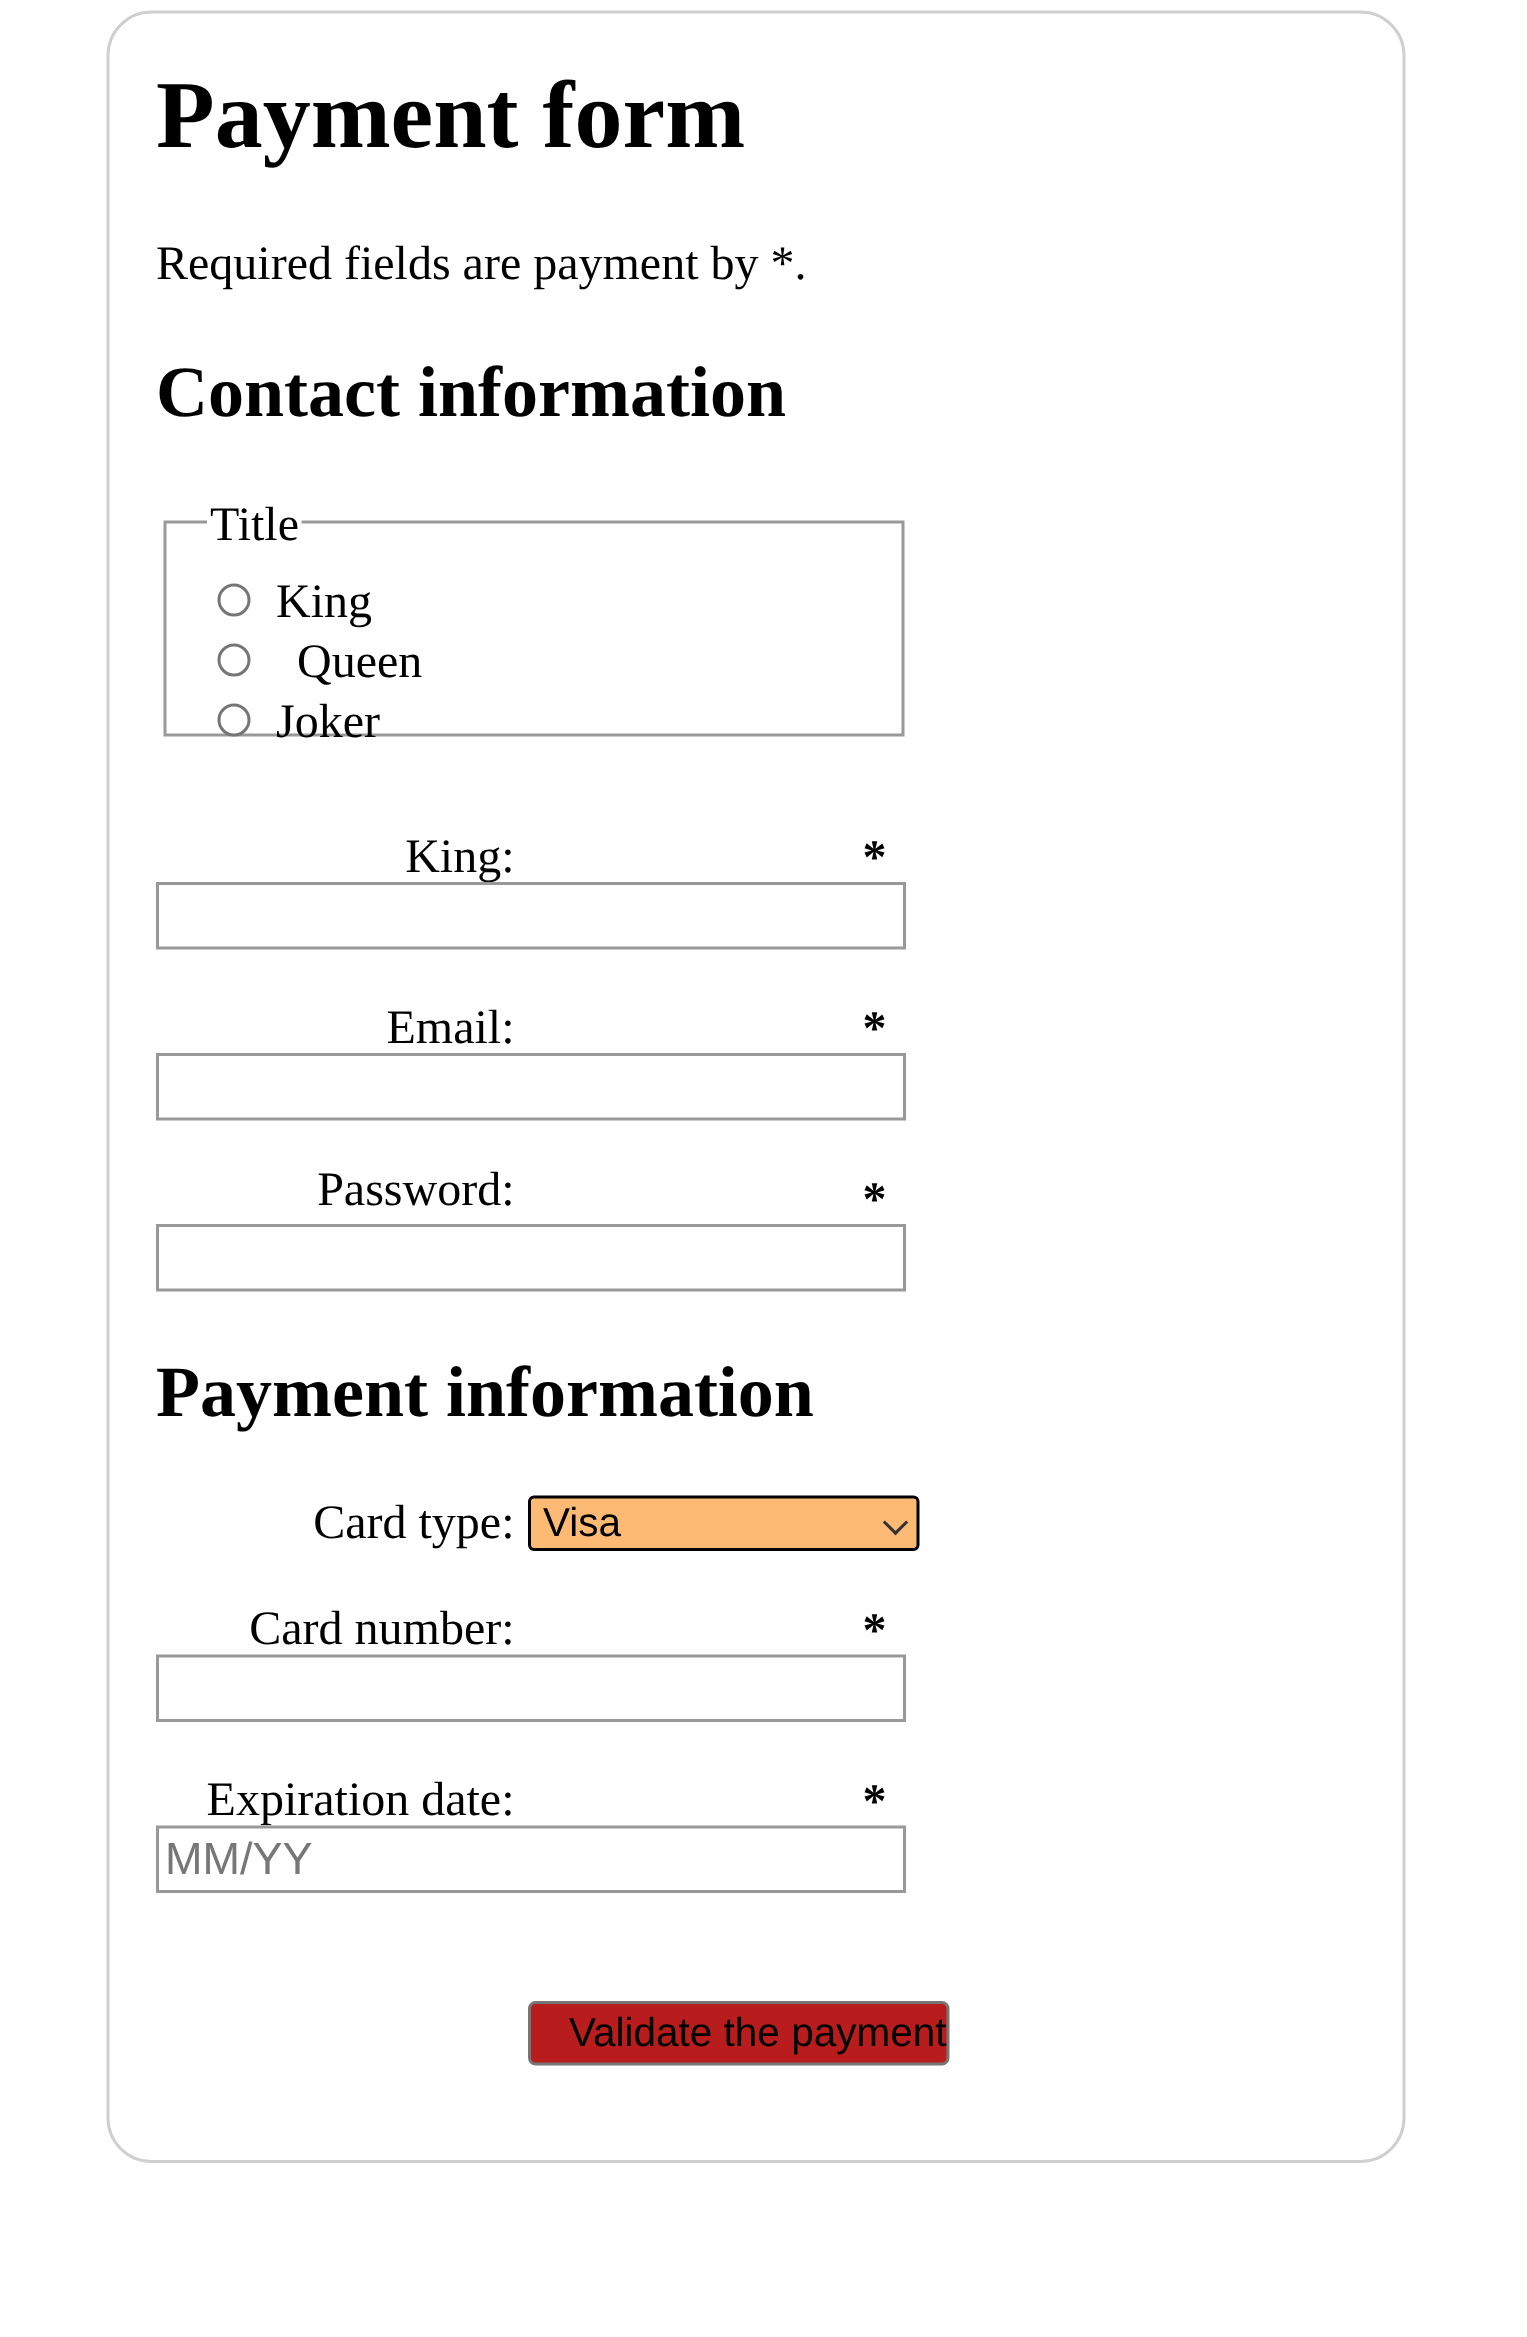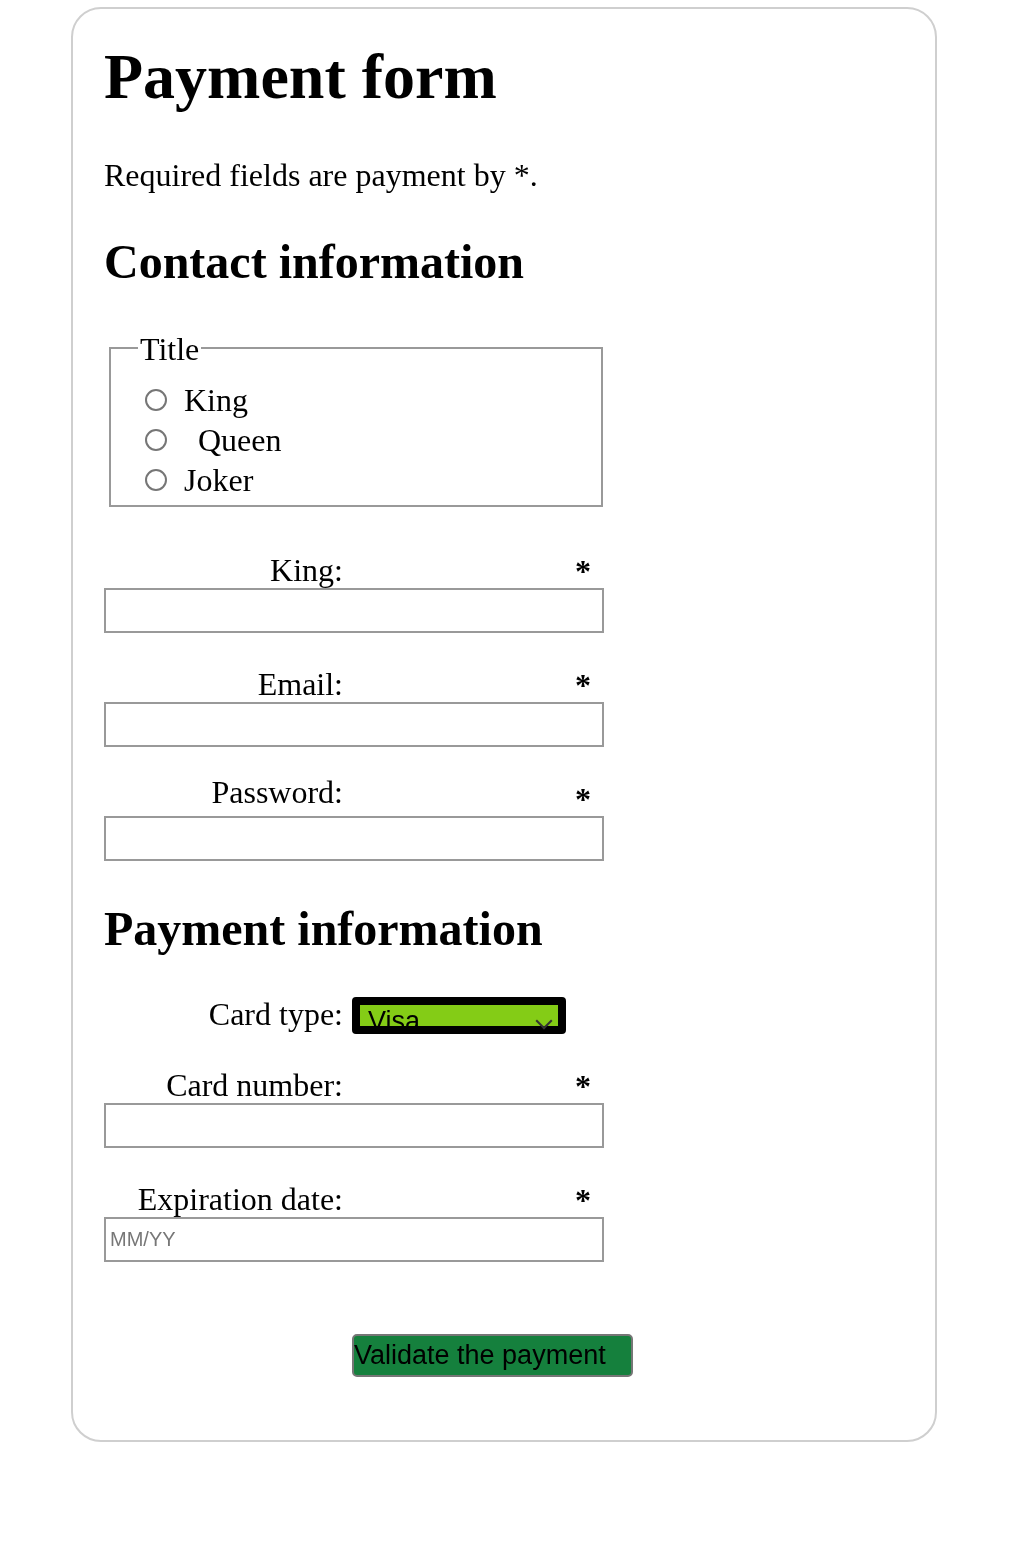--- a/index.html
+++ b/index.html
@@ -6,59 +6,59 @@
   body { width: 1018px; height: 1558px; position: relative; font-family: "Liberation Serif", "DejaVu Serif", serif; color: #000; }
   .card {
     position: absolute; left: 71px; top: 7px; width: 862px; height: 1431px;
     border: 2px solid #cfcfcf; border-radius: 30px; box-sizing: content-box;
   }
   .abs { position: absolute; }
   h1 { margin: 0; font-size: 64px; font-weight: bold; line-height: 1; }
   h2 { margin: 0; font-size: 48px; font-weight: bold; line-height: 1; text-align: center; }
   .note { font-size: 32px; line-height: 1; }
   fieldset.title-box {
-    position: absolute; left: 109px; top: 332px; width: 494px; height: 160px;
+    position: absolute; left: 109px; top: 332px; width: 494px; height: 144px;
     margin: 0; padding: 0; border: 2px solid #999; box-sizing: border-box;
     top: 347px;
   }
   .legend {
     position: absolute; left: 27px; top: -16px; background: #fff; padding: 0 2px;
     font-size: 32px; line-height: 32px;
   }
   .radio-row { position: absolute; left: 34px; display: flex; align-items: center; }
   .radio {
     width: 22px; height: 22px; border: 2px solid #767676; border-radius: 50%;
     box-sizing: border-box; background: #fff; cursor: pointer;
   }
   .radio-label { font-size: 32px; line-height: 1; margin-left: 17px; }
   .label {
     position: absolute; right: 675px; font-size: 32px; line-height: 1; text-align: right; white-space: nowrap;
   }
   .star { position: absolute; left: 575px; font-size: 32px; font-weight: bold; line-height: 1; }
   .text-input {
     position: absolute; left: 104px; width: 500px; height: 45px;
     border: 2px solid #999; box-sizing: border-box; background: #fff;
-    font-family: "Liberation Sans", sans-serif; font-size: 20px; padding: 0 4px;
+    font-family: "Liberation Sans", sans-serif; font-size: 30px; padding: 0 4px;
     outline: none;
   }
   .text-input::placeholder { color: #777; }
   .select {
-    position: absolute; left: 352px; top: 997px; width: 214px; height: 37px;
-    border: 8px solid #000000; border-radius: 4px; box-sizing: border-box; background: #84cc16;
+    position: absolute; left: 352px; top: 997px; width: 261px; height: 37px;
+    border: 2px solid #000000; border-radius: 4px; box-sizing: border-box; background: #fdba74;
     font-family: "Liberation Sans", sans-serif; font-size: 27px; line-height: 33px;
     padding-left: 8px; cursor: pointer;
   }
   .chevron {
     position: absolute; right: 8px; top: 10px; width: 10px; height: 10px;
     border-right: 2px solid #333; border-bottom: 2px solid #333; transform: rotate(45deg);
   }
   .button {
     position: absolute; left: 352px; top: 1334px; width: 281px; height: 43px;
-    border: 2px solid #767676; border-radius: 5px; background: #15803d; box-sizing: border-box;
-    font-family: "Liberation Sans", sans-serif; font-size: 27px; line-height: 39px; text-align: left;
+    border: 2px solid #767676; border-radius: 5px; background: #b91c1c; box-sizing: border-box;
+    font-family: "Liberation Sans", sans-serif; font-size: 27px; line-height: 39px; text-align: right;
     cursor: pointer; padding: 0;
   }
 </style>
 </head>
 <body>
 
 <div class="card"></div>
 
 <h1 class="abs" style="left:104px; top:45px;">Payment form</h1>
 <div class="abs note" style="left:104px; top:159px;">Required fields are payment by *.</div>

